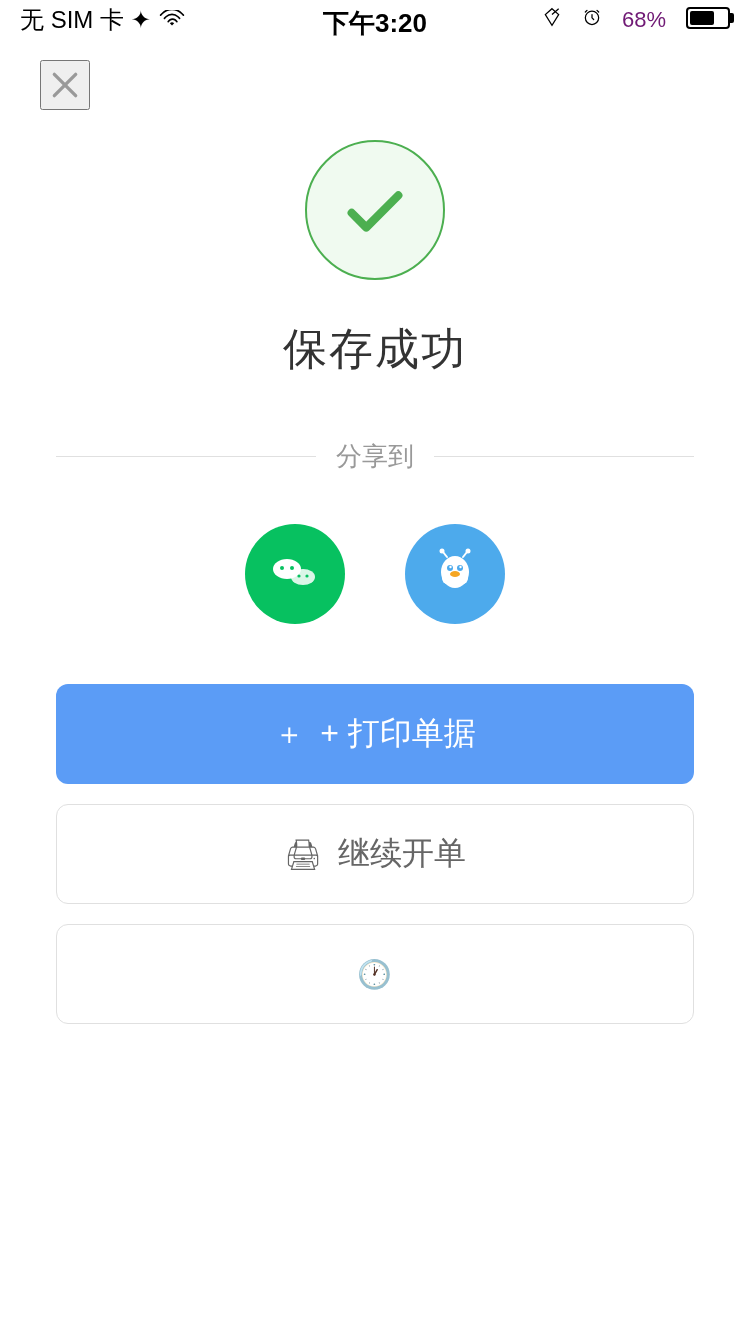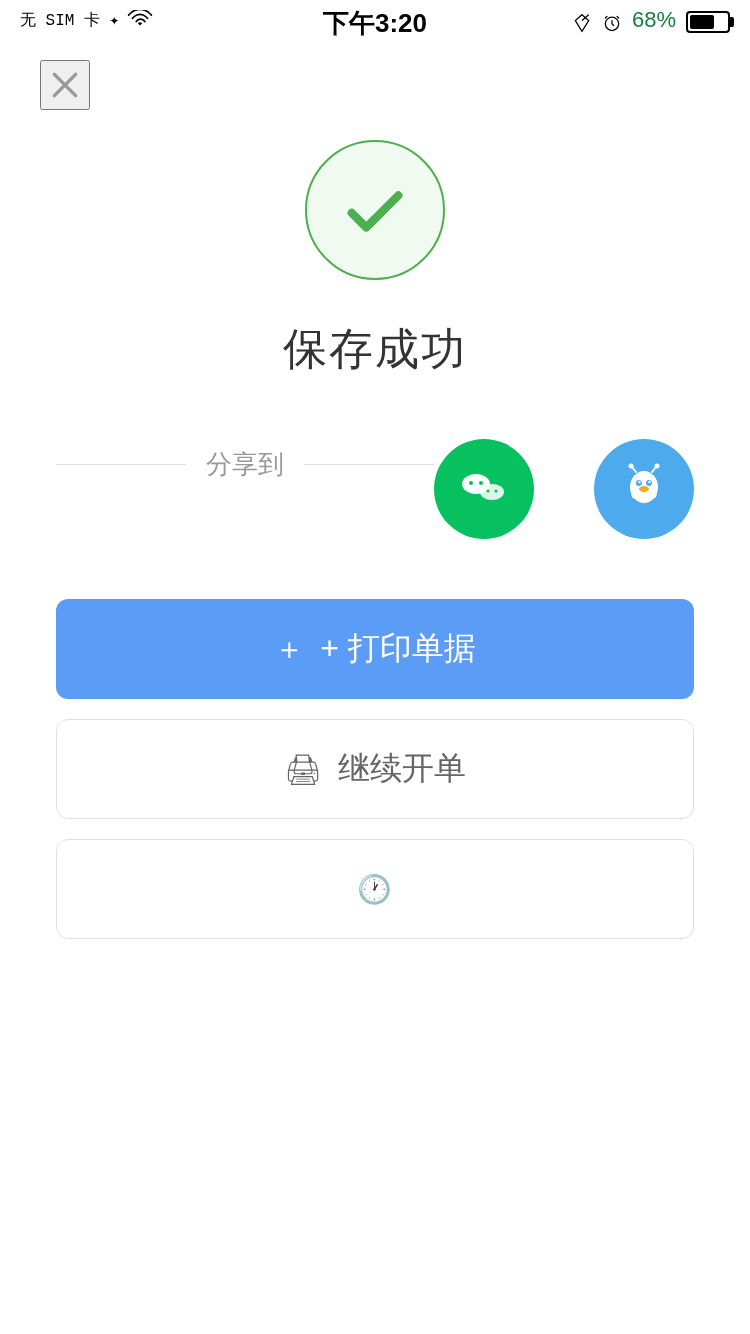--- a/index.html
+++ b/index.html
@@ -37,24 +37,24 @@
       font-weight: 600;
       color: #000;
       position: absolute;
       left: 50%;
       transform: translateX(-50%);
       top: 6px;
       text-align: right;
     }
     .status-right {
       display: flex;
-      align-items: flex-end;
-      gap: 10px;
+      align-items: flex-start;
+      gap: 20px;
       font-size: 22px;
-      color: #15803d;
+      color: #701a75;
     }
     .battery-icon {
       width: 44px;
       height: 22px;
       border: 2px solid #000;
       border-radius: 4px;
       position: relative;
       display: flex;
       align-items: center;
       padding: 2px;
@@ -128,21 +128,21 @@
       font-size: 44px;
       font-weight: 400;
       color: #333;
       letter-spacing: 2px;
     }
 
     
     .share-section {
       width: 100%;
       display: flex;
-      flex-direction: row;
+      flex-direction: column;
       align-items: center;
       margin-bottom: 60px;
     }
     .share-divider {
       width: 100%;
       display: flex;
       align-items: center;
       gap: 20px;
       margin-bottom: 50px;
     }
@@ -203,21 +203,21 @@
     }
     .btn-icon {
       font-size: 30px;
     }
   </style>
 </head>
 <body>
 
 <div class="status-bar" style="position:relative;">
   <div class="status-left">
-    <span style="font-size:16px;font-family:Liberation Mono, monospace;">无 SIM 卡 ✦</span>
+    <span style="font-size:24px;">无 SIM 卡 ✦</span>
     <svg width="26" height="20" viewBox="0 0 24 18" fill="none">
       <path d="M12 14l2-2a3 3 0 00-4 0l2 2z" fill="#000"></path>
       <path d="M8.5 10.5l1.5-1.5a4.5 4.5 0 015 0l1.5 1.5" stroke="#000" stroke-width="1.5" fill="none" stroke-linecap="round"></path>
       <path d="M5 7.5l1.5-1.5a8 8 0 0111 0L19 7.5" stroke="#000" stroke-width="1.5" fill="none" stroke-linecap="round"></path>
       <path d="M1.5 4.5L3 3a12.5 12.5 0 0118 0l1.5 1.5" stroke="#000" stroke-width="1.5" fill="none" stroke-linecap="round"></path>
     </svg>
   </div>
   <div class="status-center">下午3:20</div>
   <div class="status-right">
     <svg width="20" height="20" viewBox="0 0 24 24" fill="none">

